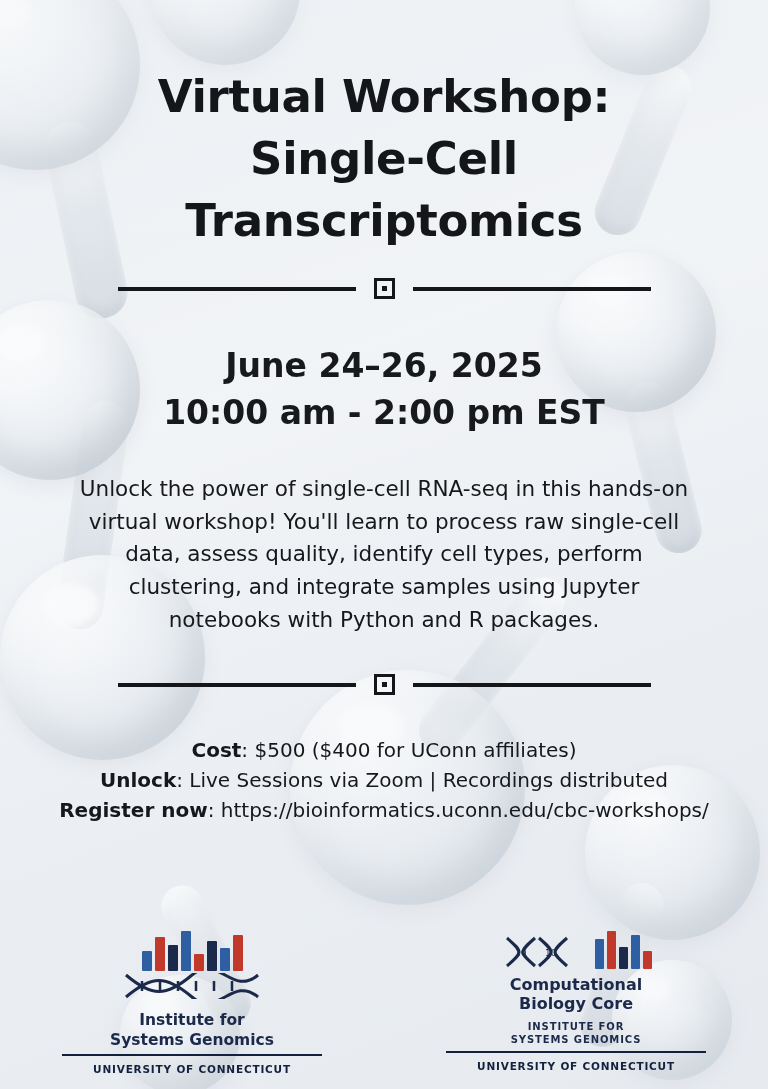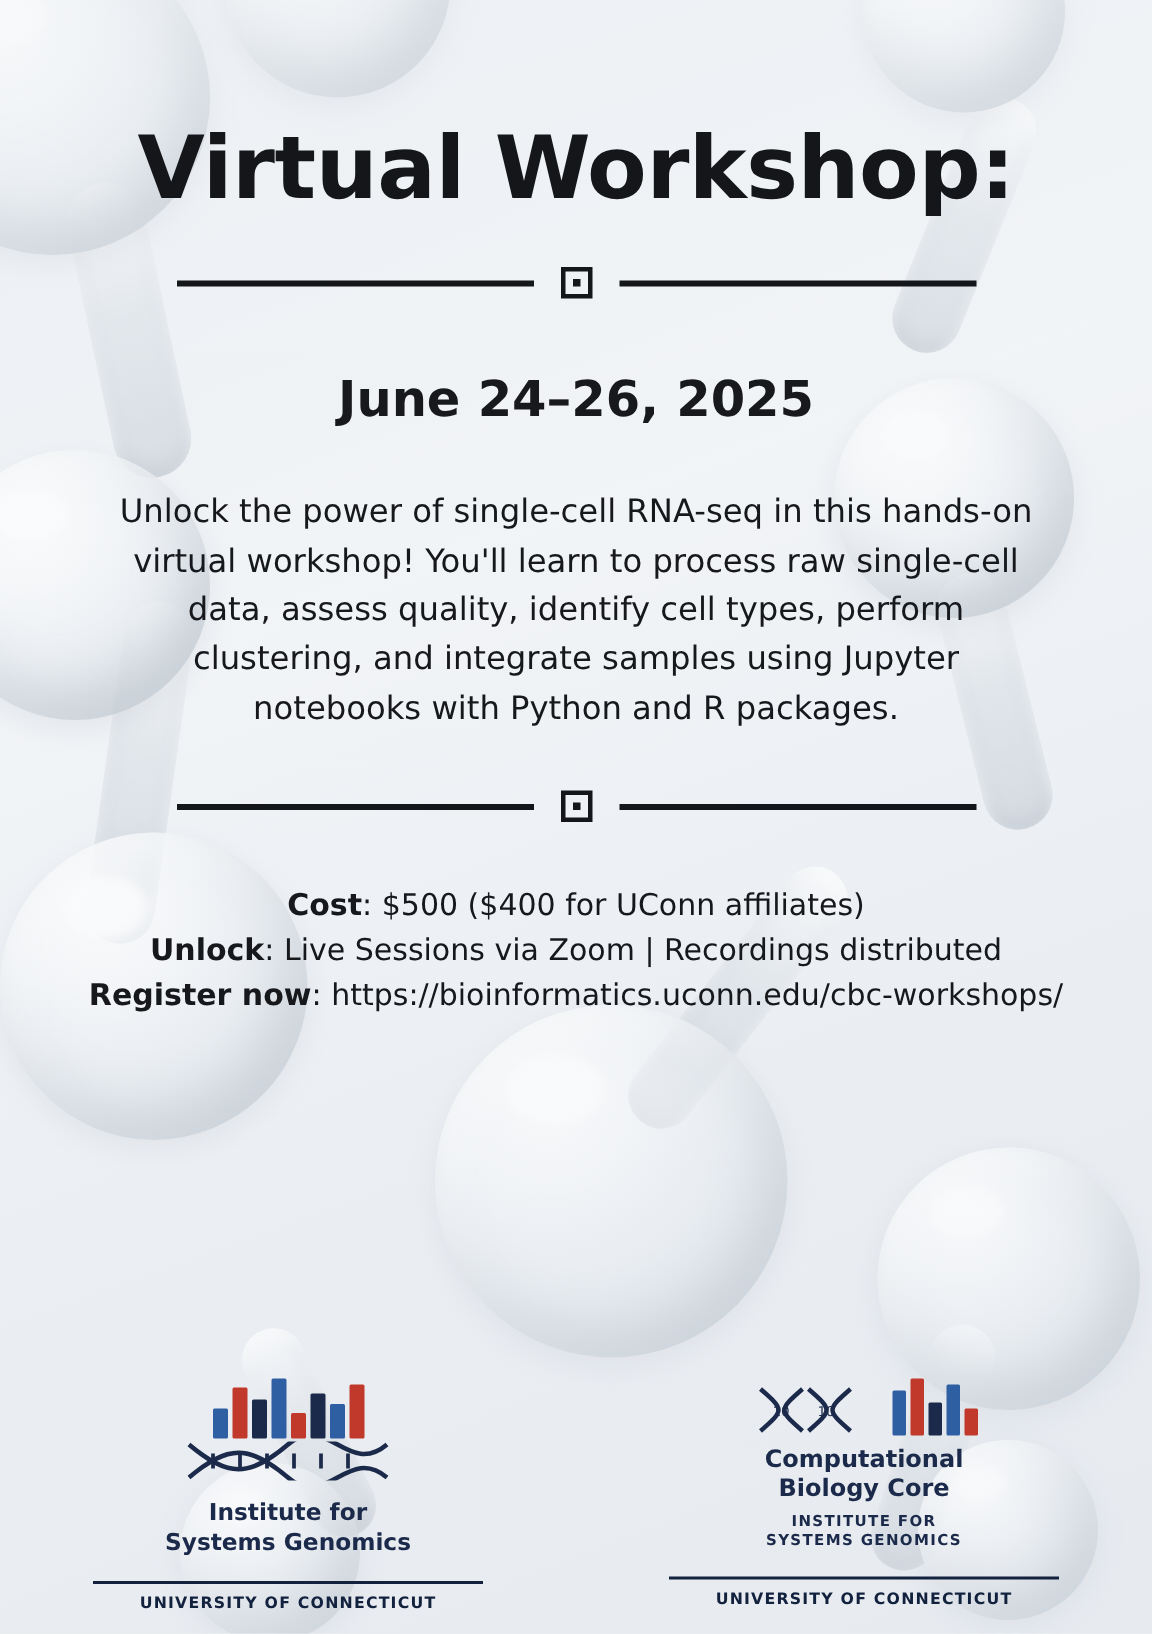--- a/index.html
+++ b/index.html
@@ -84,23 +84,23 @@
   
   .content {
     position: relative;
     z-index: 3;
     text-align: center;
     padding: 0 36px;
     color: #14161a;
   }
 
   .title {
-    margin: 0;
-    padding-top: 72px;
-    font-size: 58px;
+    margin: 18px;
+    padding-top: 48px;
+    font-size: 45px;
     line-height: 1.38;
     font-weight: 700;
     letter-spacing: -0.3px;
     color: #141619;
   }
   .title .line { display: block; }
 
   .divider {
     display: flex;
     align-items: center;
@@ -190,21 +190,21 @@
   }
   .isg-name {
     margin-top: 8px;
     font-size: 15.5px;
     font-weight: 700;
     line-height: 1.25;
     color: #1b2a4a;
   }
   .isg-name .line { display: block; }
   .uconn-bar {
-    margin-top: 16px;
+    margin-top: 4px;
     border-top: 2px solid #12213d;
     padding-top: 7px;
     font-size: 10.5px;
     letter-spacing: 0.8px;
     font-weight: 700;
     color: #12213d;
   }
 
   .cbc-top {
     display: flex;
@@ -262,32 +262,34 @@
     <div class="atom a8"></div>
     <div class="atom a9"></div>
     <div class="atom a10"></div>
     <div class="veil"></div>
   </div>
 
   <div class="content">
 
     <h1 class="title">
       <span class="line">Virtual Workshop:</span>
+      <span class="line">Single-Cell Transcriptomics</span>
     </h1>
 
     <div class="divider">
       <span class="rule"></span>
       <span class="dot-outer">
         <span class="dot-inner"></span>
       </span>
       <span class="rule"></span>
     </div>
 
     <div class="dates">
       <span class="line">June 24–26, 2025</span>
+      <span class="line">10:00 am - 2:00 pm EST</span>
     </div>
 
     <p class="blurb">Unlock the power of single-cell RNA-seq in this hands-on virtual workshop! You'll learn to process raw single-cell data, assess quality, identify cell types, perform clustering, and integrate samples using Jupyter notebooks with Python and R packages.</p>
 
     <div class="divider divider2">
       <span class="rule"></span>
       <span class="dot-outer">
         <span class="dot-inner"></span>
       </span>
       <span class="rule"></span>

